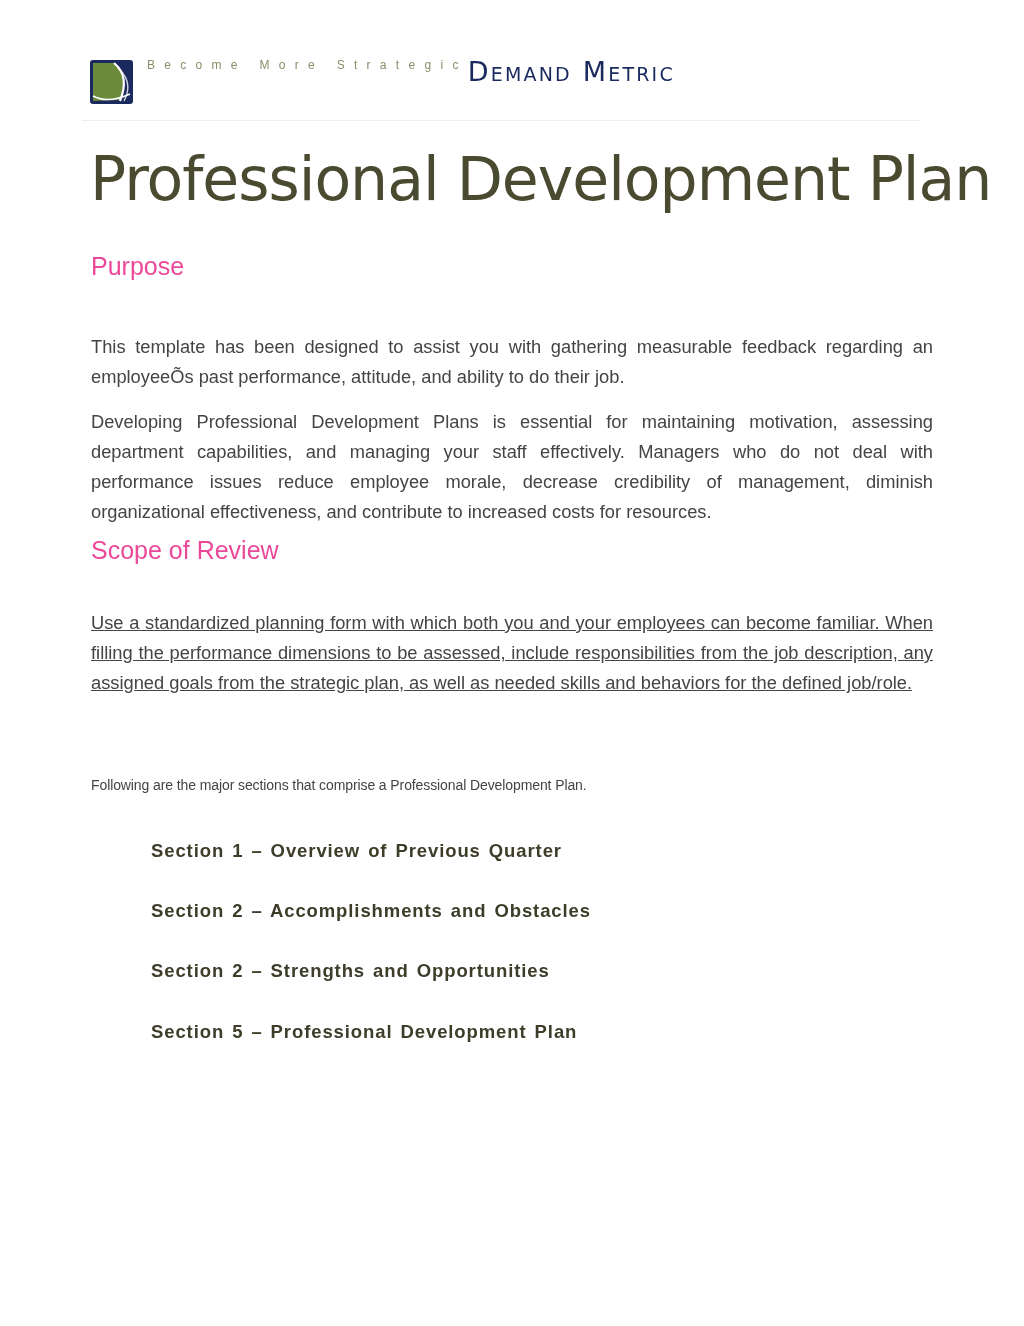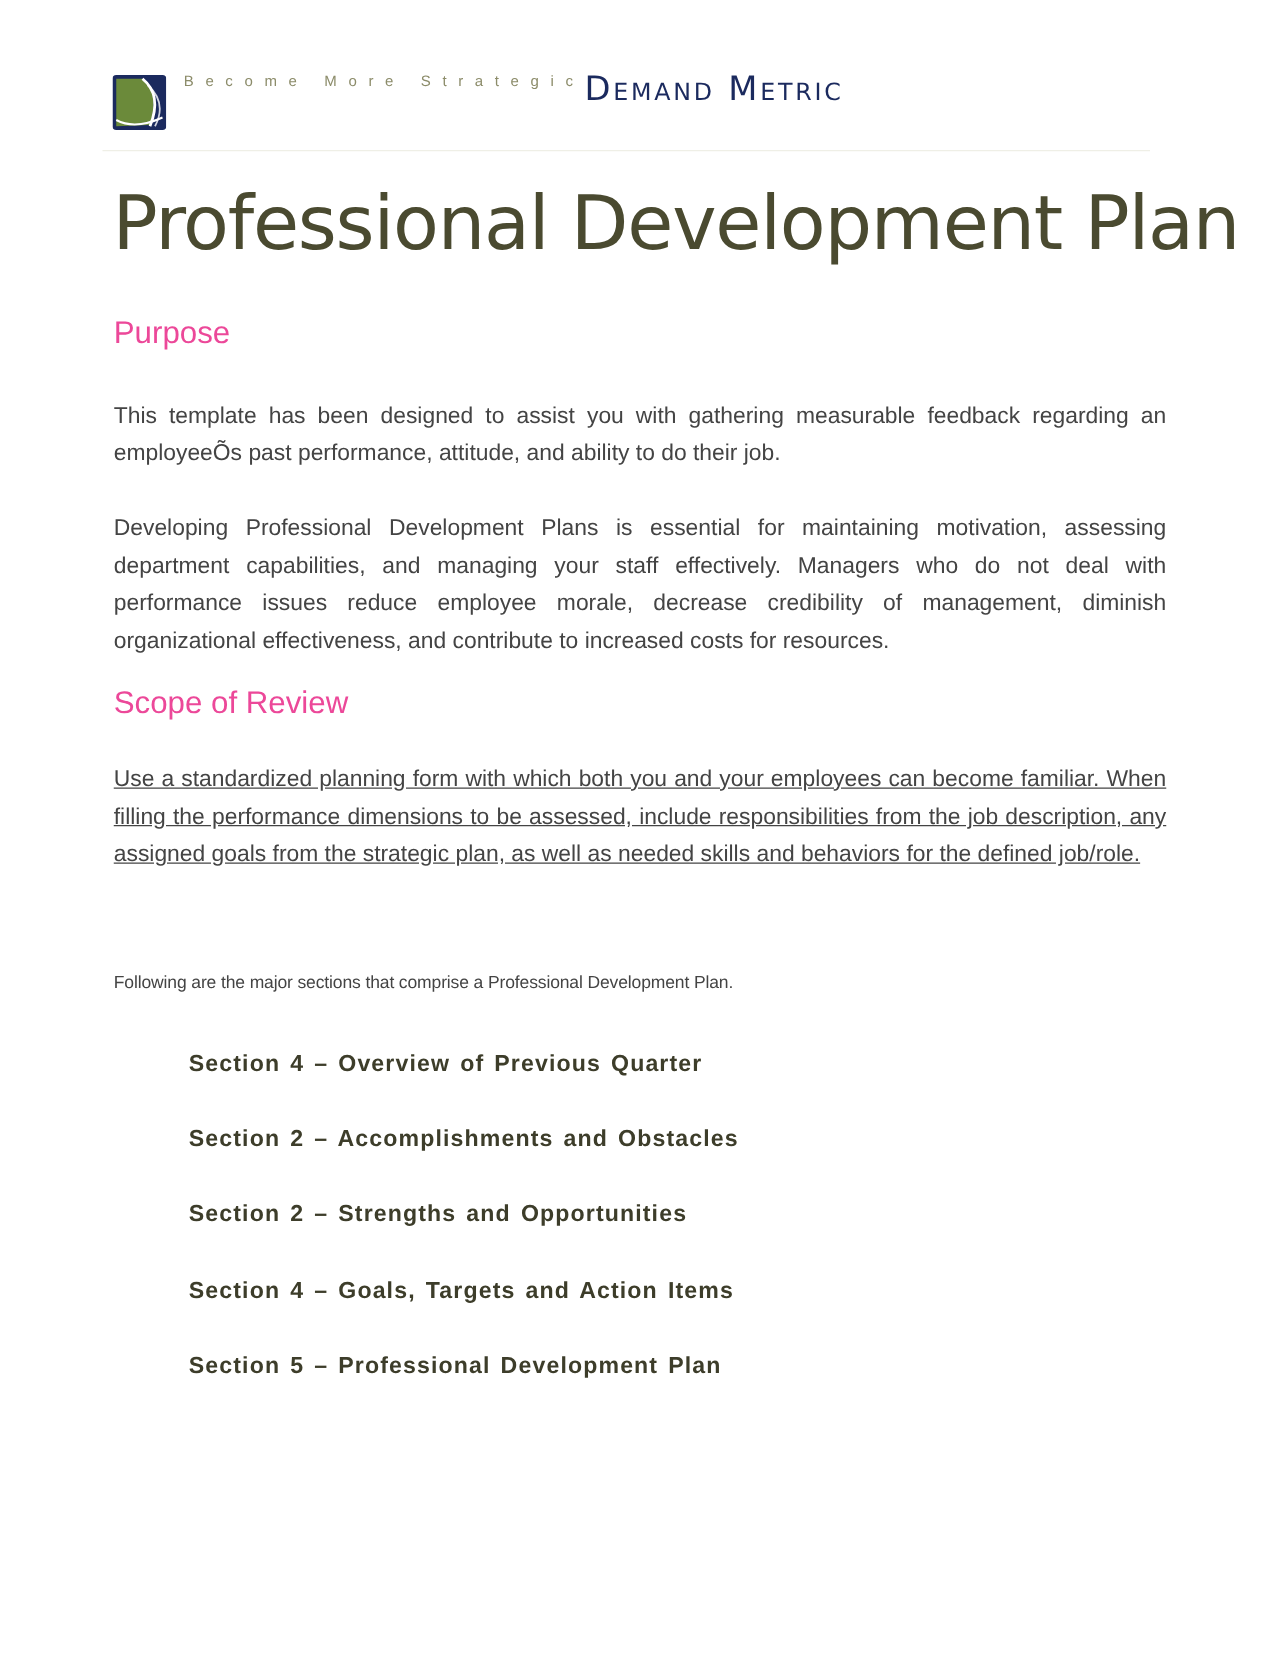--- a/index.html
+++ b/index.html
@@ -42,29 +42,28 @@
     <div class="brand-name">Demand Metric</div>
   </div>
 </div>
 
 <div class="divider"></div>
 
 <h1 class="title">Professional Development Plan</h1>
 
 <h2 class="section-heading" style="top:252px;">Purpose</h2>
 
-<p class="para last-line-left" style="top:317px;">This template has been designed to assist you with gathering measurable feedback regarding an employeeÕs past performance, attitude, and ability to do their job.</p>
+<p class="para last-line-left" style="top:332px;">This template has been designed to assist you with gathering measurable feedback regarding an employeeÕs past performance, attitude, and ability to do their job.</p>
 
 <p class="para last-line-left" style="top:407px;">Developing Professional Development Plans is essential for maintaining motivation, assessing department capabilities, and managing your staff effectively.  Managers who do not deal with performance issues reduce employee morale, decrease credibility of management, diminish organizational effectiveness, and contribute to increased costs for resources.</p>
 
-<h2 class="section-heading" style="top:548px;text-align:center;">Scope of Review</h2>
+<h2 class="section-heading" style="top:536px;text-align:center;">Scope of Review</h2>
 
 <p class="para last-line-left" style="top:608px;text-decoration:underline;">Use a standardized planning form with which both you and your employees can become familiar. When filling the performance dimensions to be assessed, include responsibilities from the job description, any assigned goals from the strategic plan, as well as needed skills and behaviors for the defined job/role.</p>
 
 <p class="intro-line">Following are the major sections that comprise a Professional Development Plan.</p>
 
 <ul class="section-list">
-  <li class="section-item">Section 4 – Overview of Previous Quarter</li>
+  <li class="section-item">Section 1 – Overview of Previous Quarter</li>
   <li class="section-item">Section 2 – Accomplishments and Obstacles</li>
   <li class="section-item">Section 2 – Strengths and Opportunities</li>
-  <li class="section-item">Section 4 – Goals, Targets and Action Items</li>
   <li class="section-item">Section 5 – Professional Development Plan</li>
 </ul>
 
 </body></html>

